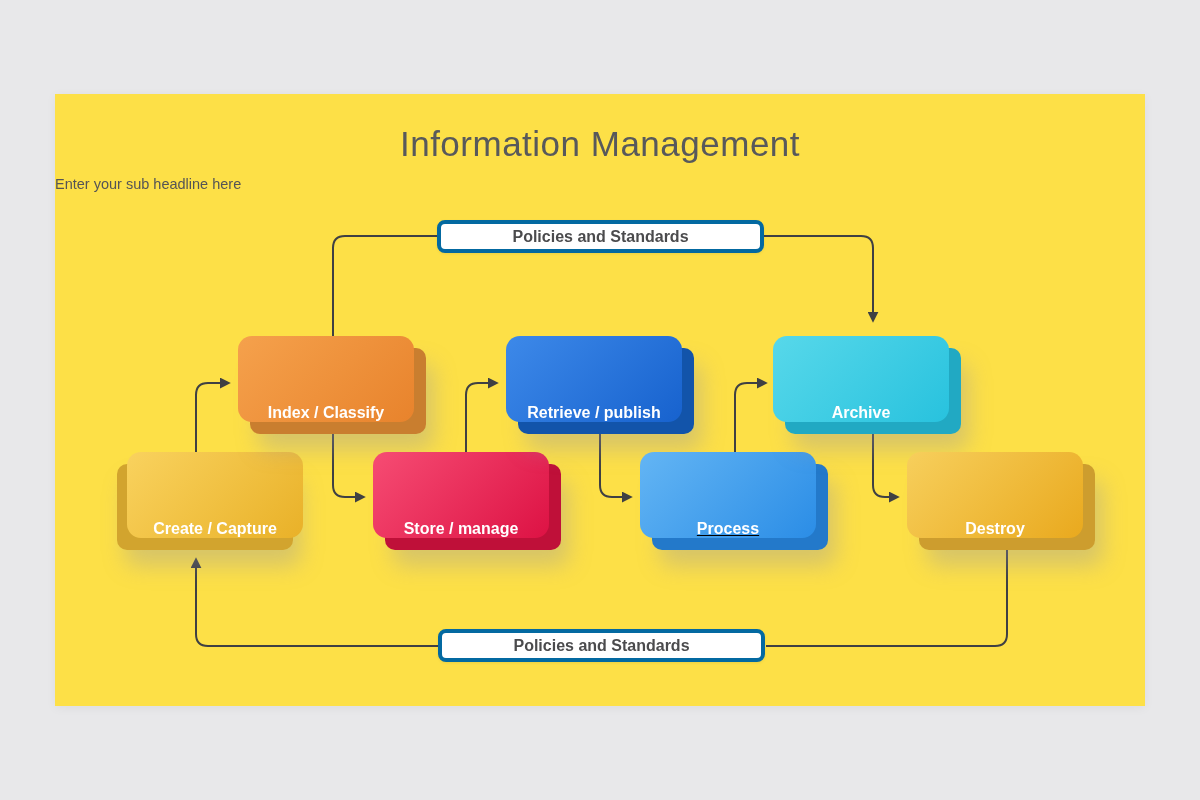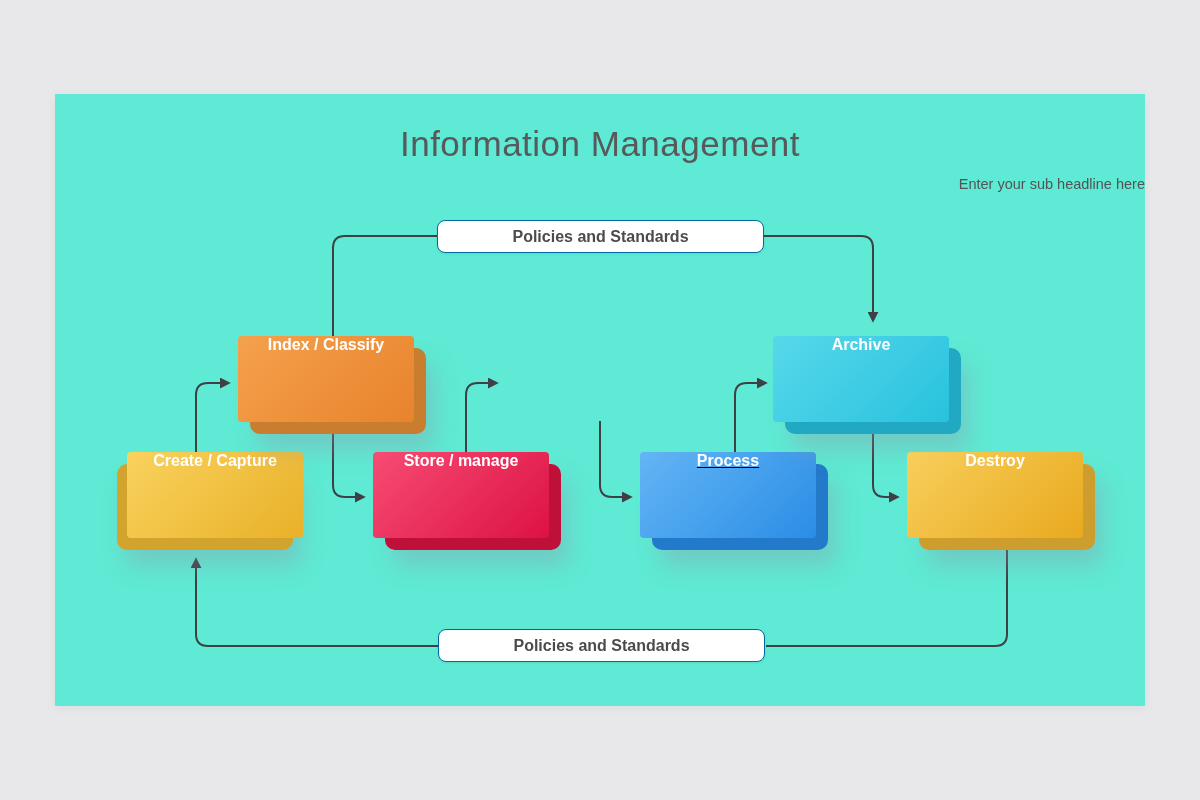--- a/index.html
+++ b/index.html
@@ -17,28 +17,28 @@
     box-shadow:0 2px 10px rgba(0,0,0,0.05);
   }
   .title {
     position:absolute; left:0; top:30px; width:100%;
     text-align:center;
     font-size:35px; font-weight:400; color:#58595b;
     letter-spacing:0.5px;
   }
   .subtitle {
     position:absolute; left:0; top:82px; width:100%;
-    text-align:right;
+    text-align:left;
     font-size:14.5px; font-weight:400; color:#545456;
   }
   .policy {
     position:absolute;
     width:327px; height:33px;
     background:#ffffff;
-    border:1px solid #0369a1;
+    border:4px solid #0369a1;
     border-radius:8px;
     display:flex; align-items:center; justify-content:center;
     font-size:16px; font-weight:700; color:#4b4b4d;
     box-shadow:0 1px 3px rgba(0,0,0,0.07);
     z-index:3;
   }
   .policy.top    { left:382px; top:126px; }
   .policy.bottom { left:383px; top:535px; }
 
   svg.connectors {
@@ -57,39 +57,39 @@
   }
   .node .node-under {
     position:absolute; left:12px; top:12px;
     width:176px; height:86px;
     border-radius:10px;
     box-shadow:8px 16px 22px rgba(145,145,165,0.35);
   }
   .node .node-face {
     position:absolute; left:0; top:0;
     width:176px; height:86px;
-    border-radius:4px;
-    display:flex; align-items:flex-start; justify-content:center;
+    border-radius:14px;
+    display:flex; align-items:flex-end; justify-content:center;
   }
   .node .node-label {
     font-size:16px; font-weight:700; color:#ffffff;
     text-align:center;
   }
   .pos-create   { left:50px;  top:358px; }
   .pos-index    { left:183px; top:242px; }
   .pos-store    { left:318px; top:358px;text-decoration:underline; }
   .pos-retrieve { left:451px; top:242px; }
   .pos-process  { left:585px; top:358px; }
   .pos-archive  { left:718px; top:242px; }
   .pos-destroy  { left:852px; top:358px; }
 </style>
 </head>
 <body style="background: rgb(232, 232, 234);">
 
-<div class="stage" style="background: #5eead4;">
+<div class="stage" style="background: #fde047;">
 
   <h1 class="title">Information Management</h1>
   <p class="subtitle">Enter your sub headline here</p>
 
   <svg class="connectors" viewBox="0 0 1090 612" xmlns="http://www.w3.org/2000/svg">
     <defs>
       <marker id="arrow" viewBox="0 0 10 10" refX="2" refY="5" markerWidth="11" markerHeight="11" markerUnits="userSpaceOnUse" orient="auto">
         <path d="M0,0 L10,5 L0,10 z" style="fill:var(--connector-color,#3f4043)"></path>
       </marker>
     </defs>
@@ -126,20 +126,26 @@
     </div>
   </div>
 
   <div class="node pos-store">
     <div class="node-under" style="background: rgb(191, 16, 57);"></div>
     <div class="node-face" style="background: linear-gradient(135deg, rgb(246, 76, 115), rgb(221, 18, 68));">
       <span class="node-label">Store / manage</span>
     </div>
   </div>
 
+  <div class="node pos-retrieve">
+    <div class="node-under" style="background: rgb(18, 84, 170);"></div>
+    <div class="node-face" style="background: linear-gradient(135deg, rgb(61, 137, 233), rgb(23, 98, 206));">
+      <span class="node-label">Retrieve / publish</span>
+    </div>
+  </div>
 
   <div class="node pos-process">
     <div class="node-under" style="background: rgb(35, 121, 202);"></div>
     <div class="node-face" style="background: linear-gradient(135deg, rgb(99, 181, 244), rgb(43, 141, 230)); text-decoration: underline;">
       <span class="node-label">Process</span>
     </div>
   </div>
 
   <div class="node pos-archive">
     <div class="node-under" style="background: rgb(33, 169, 195);"></div>

